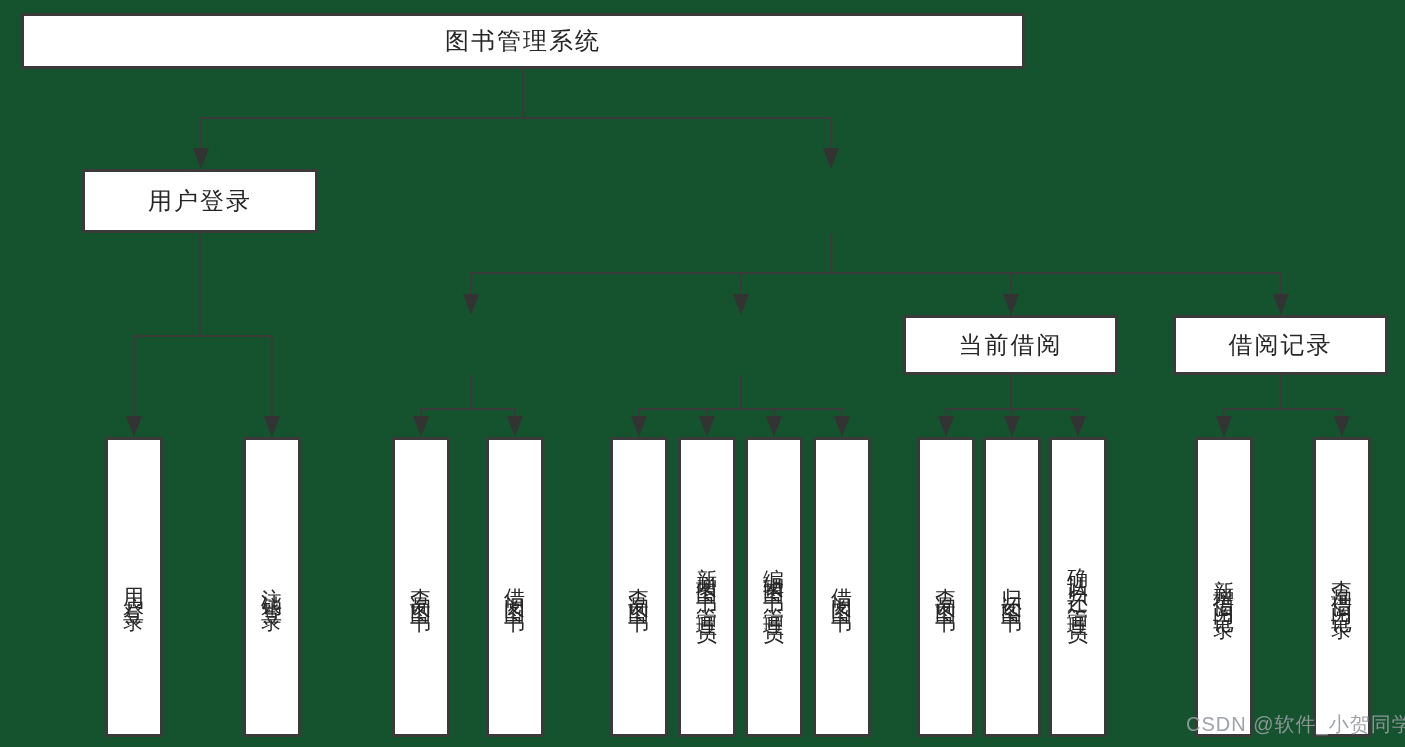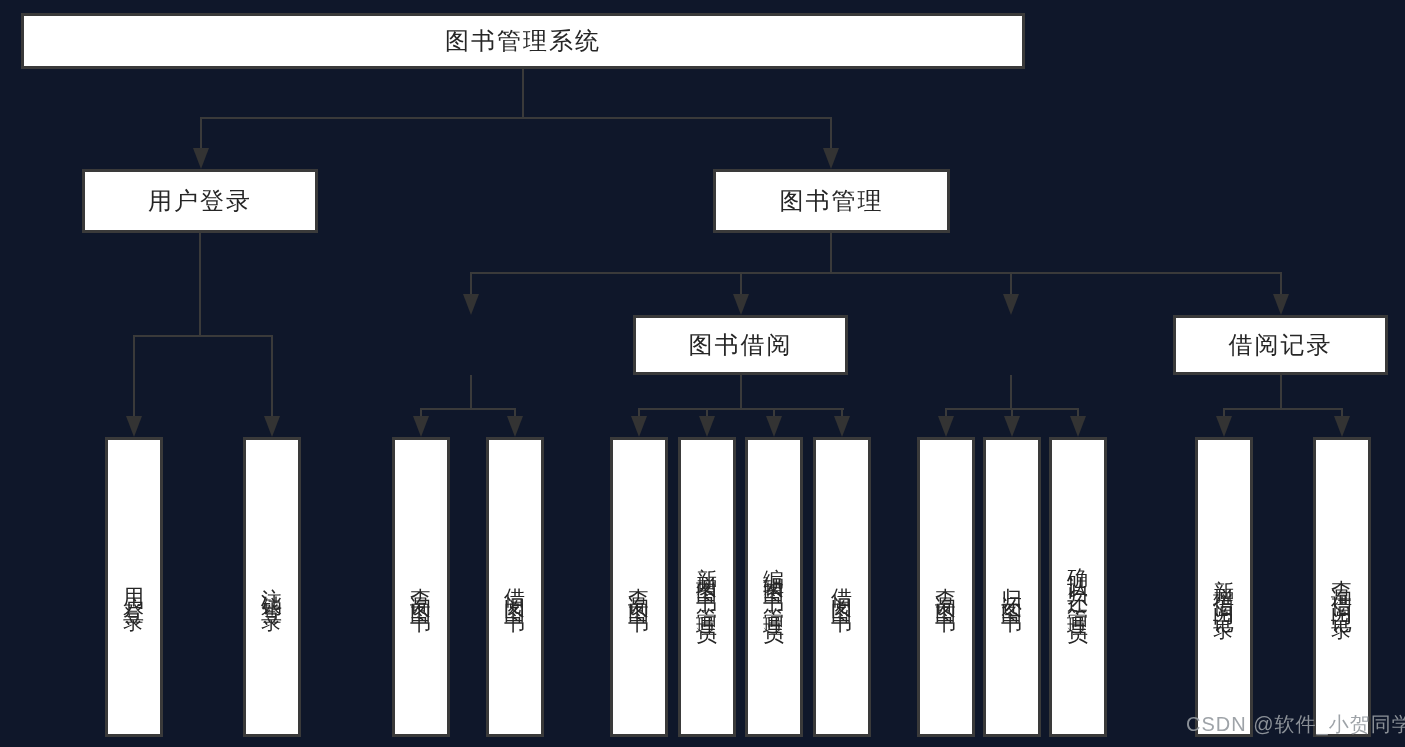--- a/index.html
+++ b/index.html
@@ -1,17 +1,17 @@
 <!DOCTYPE html>
 <html><head>
 <meta charset="utf-8">
 <style>
   html,body{margin:0;padding:0;background:#fff;}
   .stage{
-    position:relative;width:1405px;height:747px;background:#0f172a;
+    position:relative;width:1405px;height:747px;background:#14532d;
     font-family:"Liberation Sans","DejaVu Sans",sans-serif;overflow:hidden;
   }
   .box{
     position:absolute;box-sizing:border-box;background:#ffffff;
     border:3px solid #3a3a3a;display:flex;align-items:center;justify-content:center;
     color:#262626;
   }
   .h .lbl{font-size:24px;letter-spacing:2px;white-space:nowrap;}
   .v .lbl{
     writing-mode:vertical-rl;text-orientation:mixed;
@@ -33,26 +33,23 @@
 
 <div class="stage">
 
   <div class="box h" style="left:21px;top:13px;width:1004px;height:56px">
     <span class="lbl">图书管理系统</span>
   </div>
 
   <div class="box h" style="left:82px;top:169px;width:236px;height:64px">
     <span class="lbl">用户登录</span>
   </div>
-  <div class="box h" style="left:713px;top:169px;width:237px;height:64px">
-    <span class="lbl">图书管理</span>
-  </div>
 
-  <div class="box h" style="left:633px;top:315px;width:215px;height:60px">
-    <span class="lbl">图书借阅</span>
+  <div class="box h" style="left:903px;top:315px;width:215px;height:60px">
+    <span class="lbl">当前借阅</span>
   </div>
   <div class="box h" style="left:1173px;top:315px;width:215px;height:60px">
     <span class="lbl">借阅记录</span>
   </div>
 
   <div class="box v" style="left:105px;top:437px;width:58px;height:300px">
     <span class="lbl">用户登录</span>
   </div>
   <div class="box v" style="left:243px;top:437px;width:58px;height:300px">
     <span class="lbl">注销登录</span>

